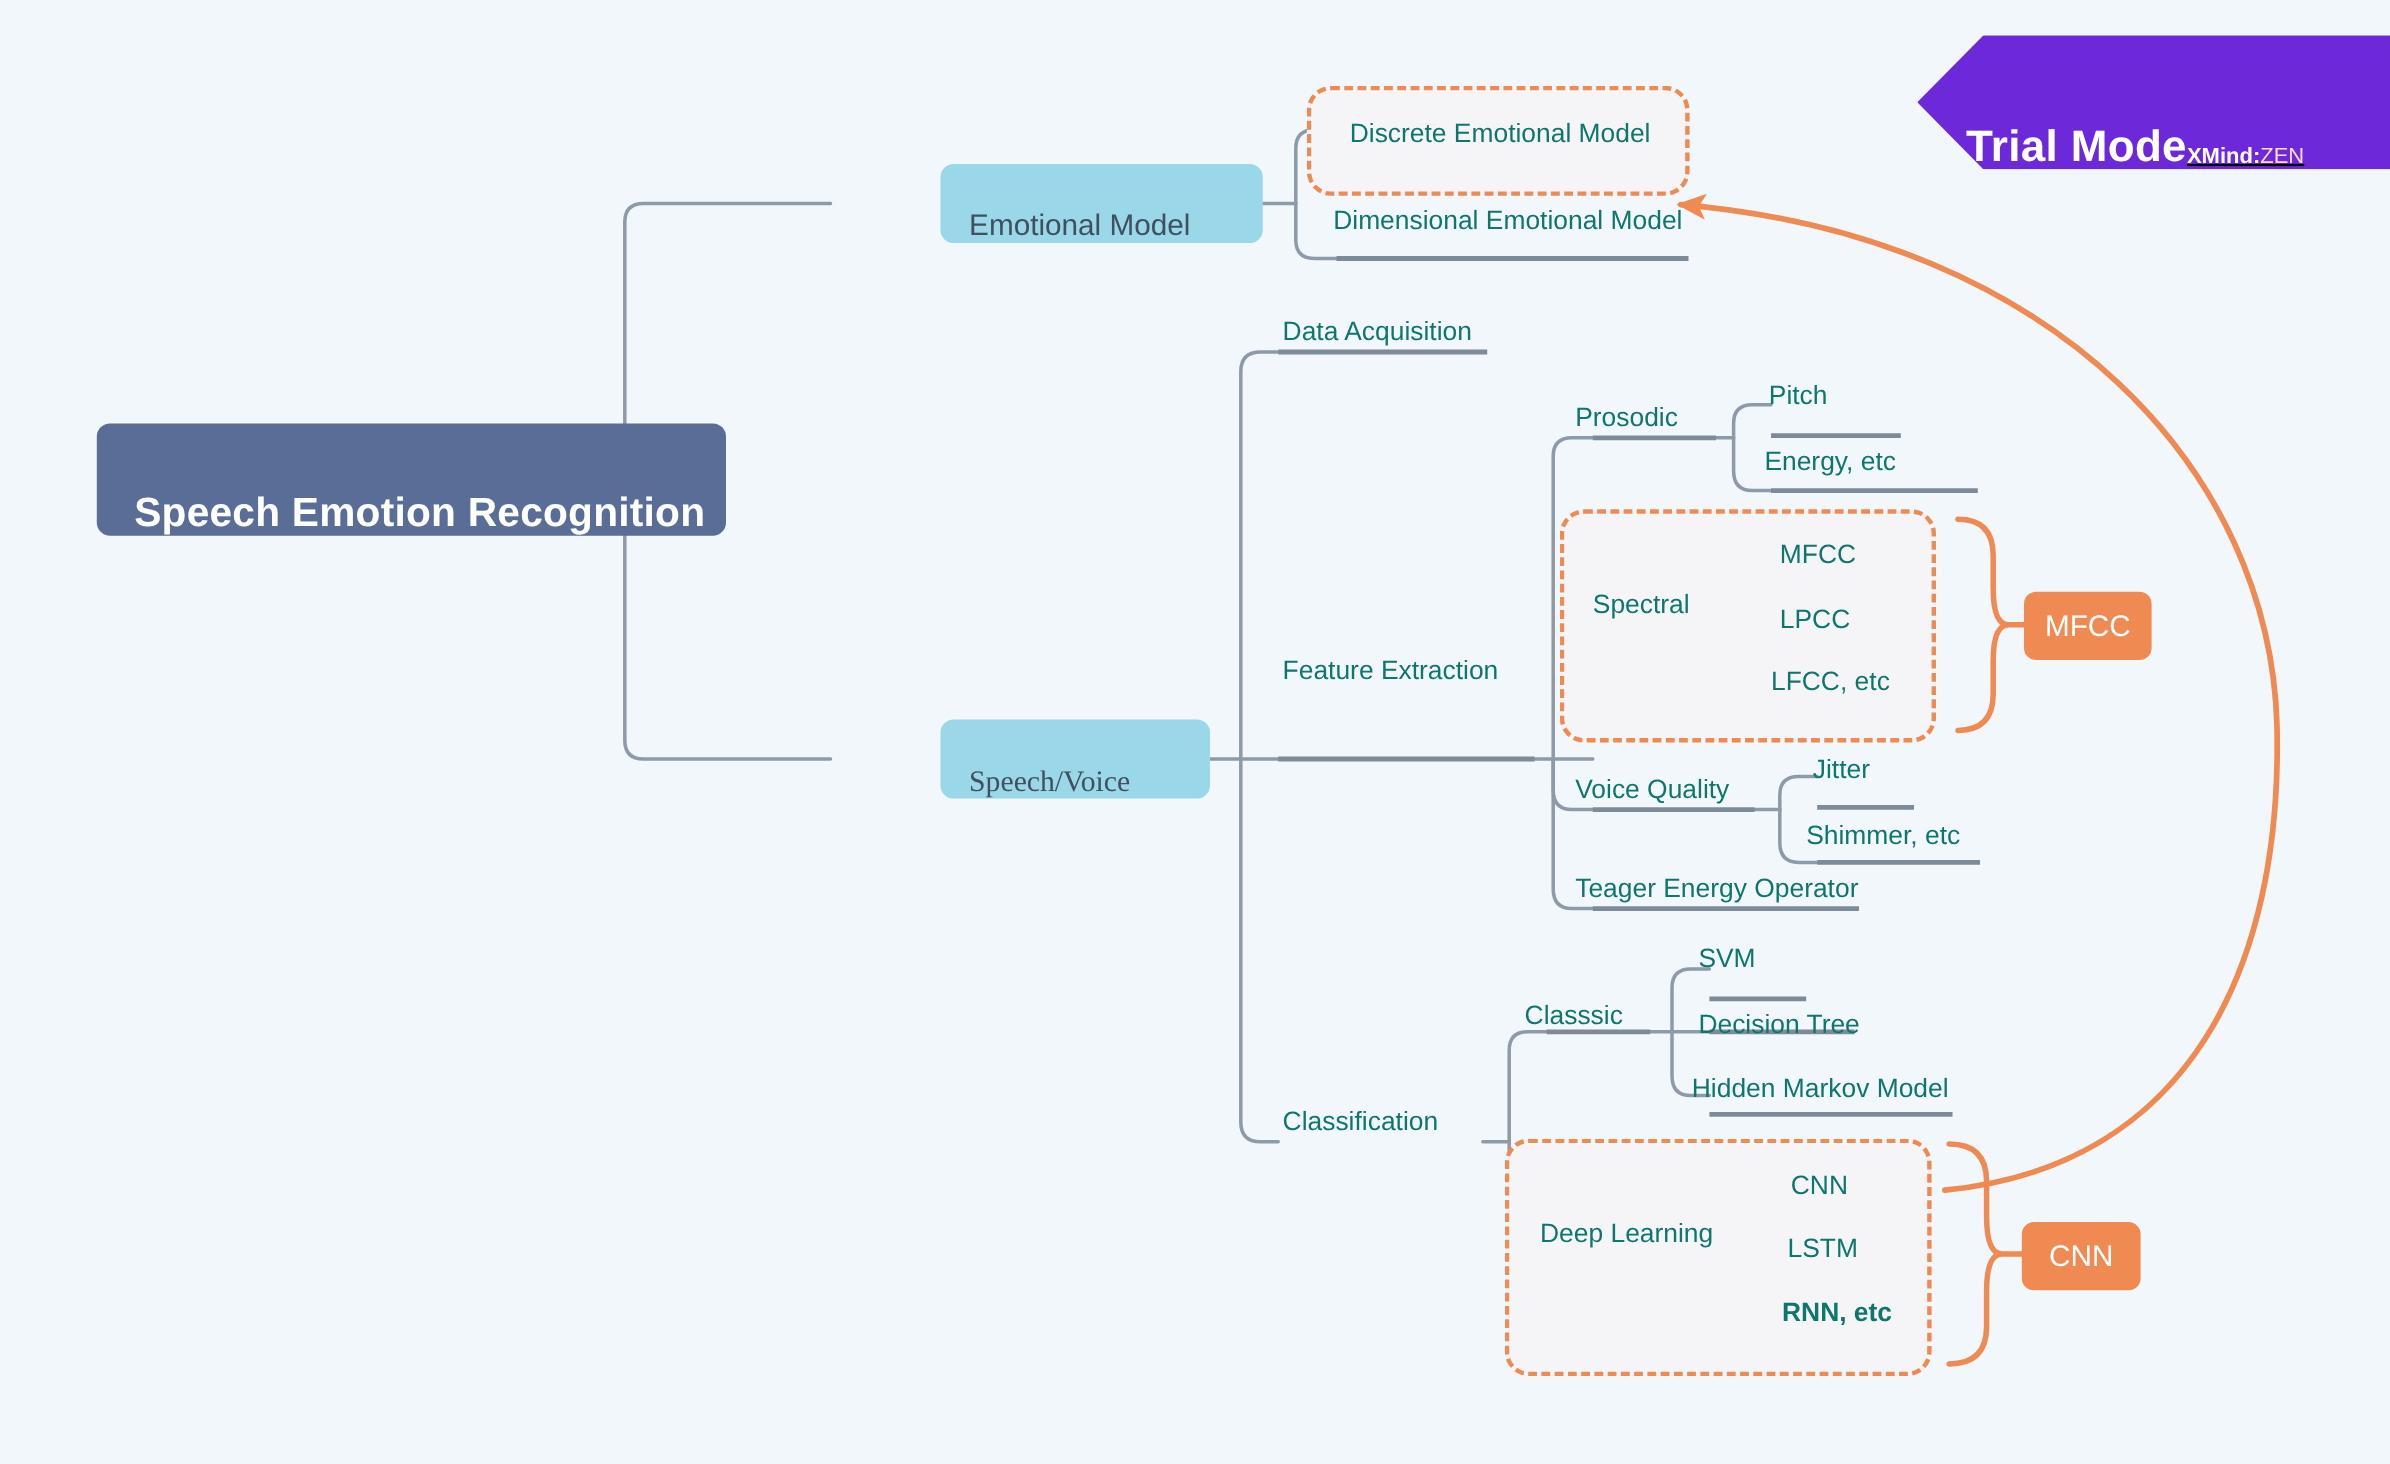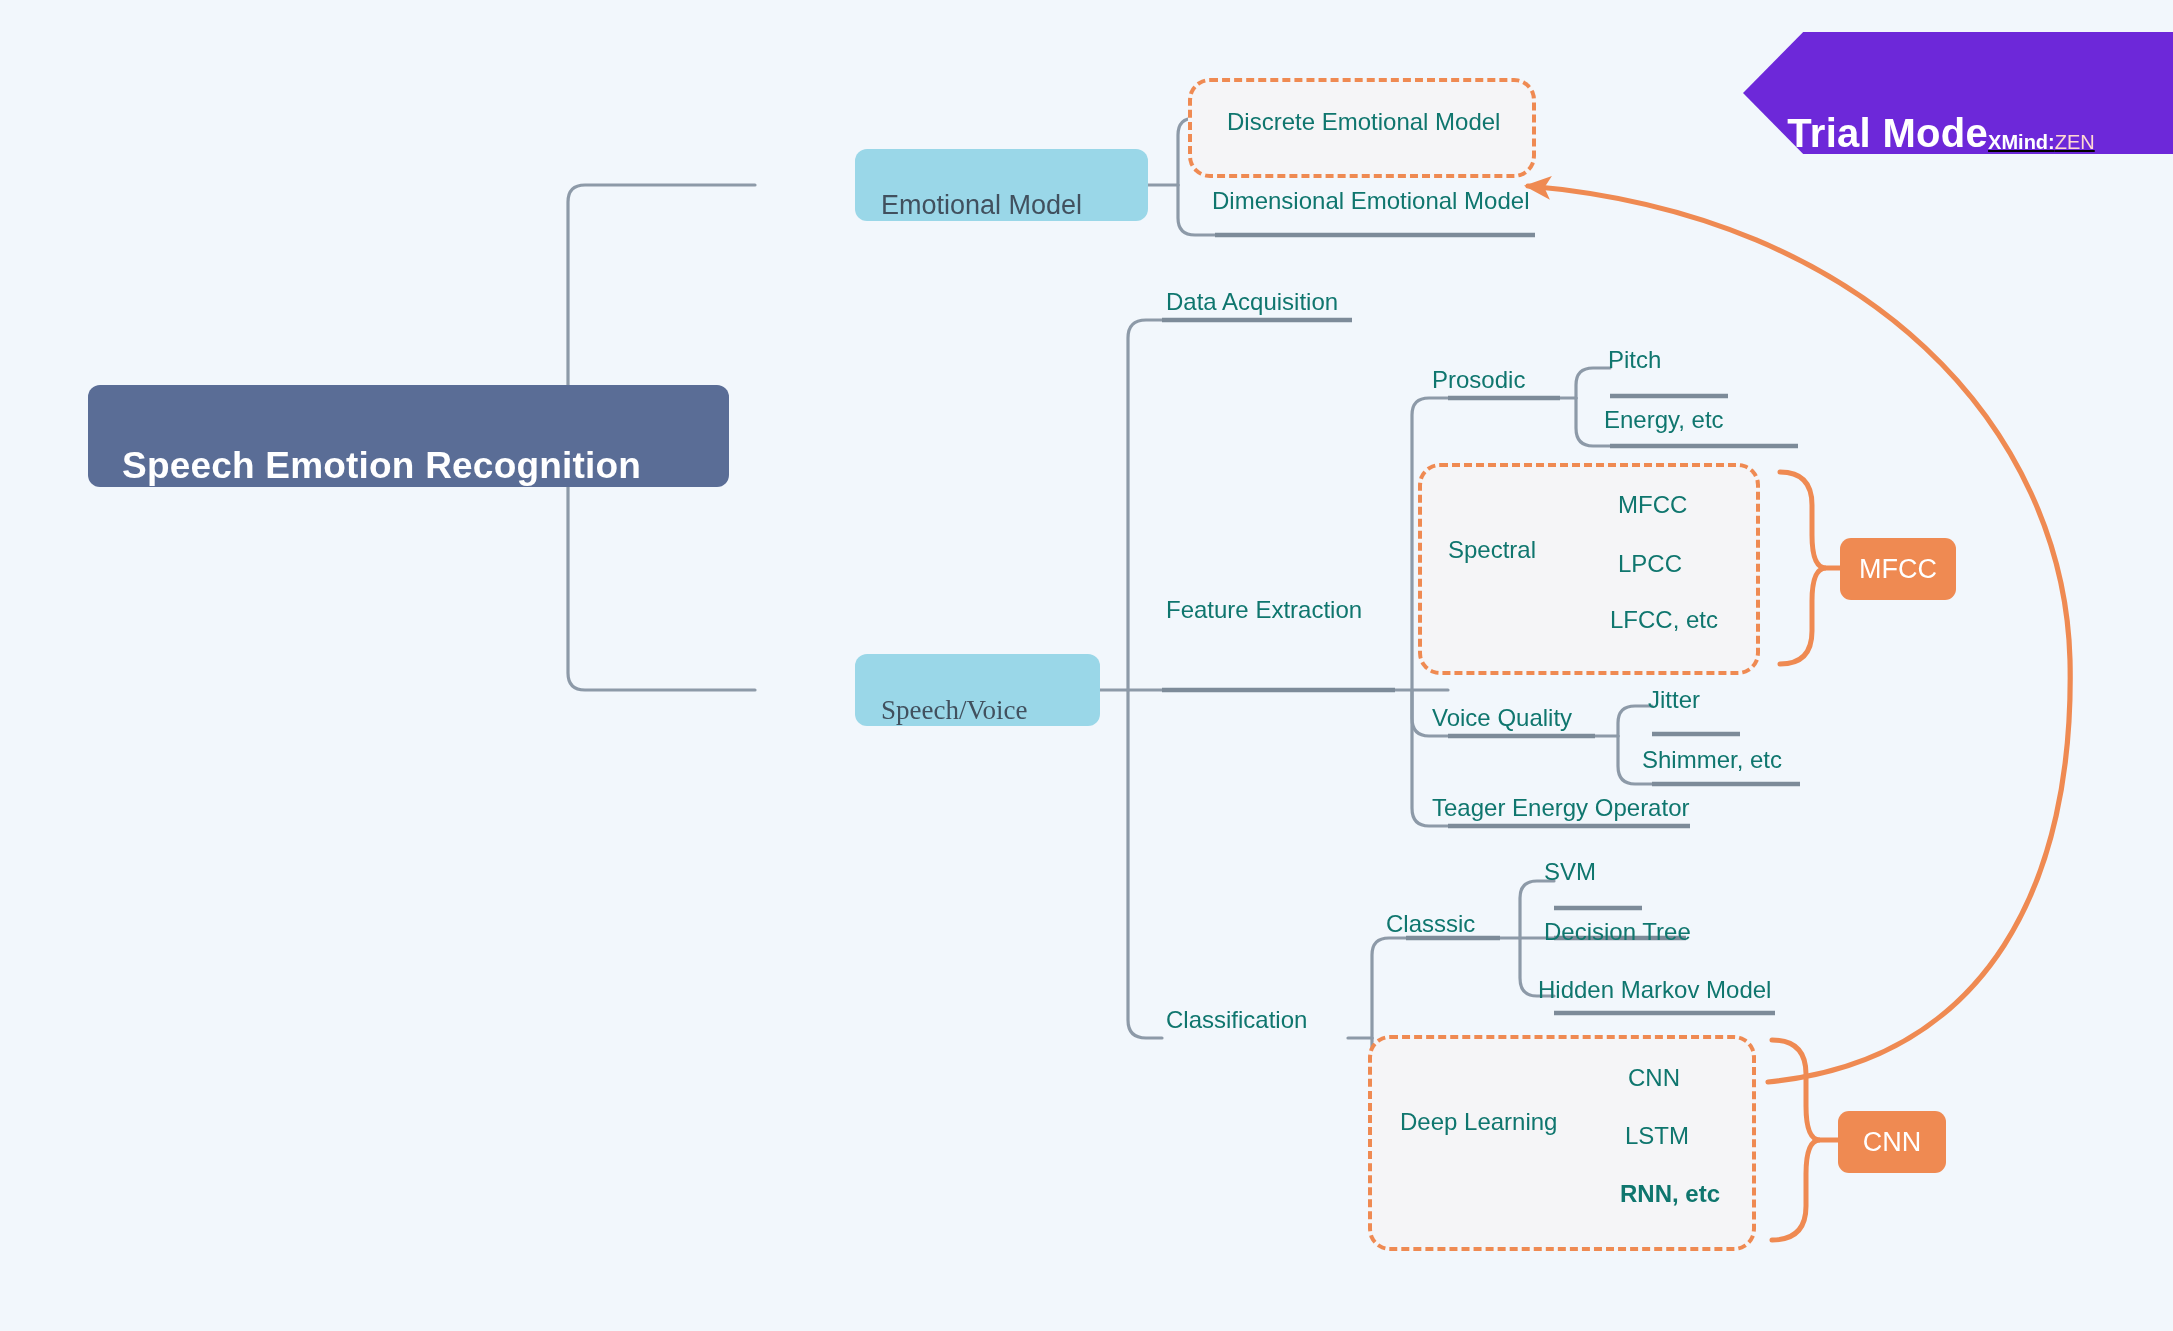--- a/index.html
+++ b/index.html
@@ -223,21 +223,21 @@
 
     <path d="M 1768 1082 C 1990 1060 2075 880 2070 660 C 2064 430 1870 215 1528 186" fill="none" stroke="#ef8a52" stroke-width="5.2" stroke-linecap="round" marker-end="url(#arrowhead)"></path>
   </svg>
 
   <div class="boundary" style="left:1188px; top:78px; width:348px; height:100px;"></div>
 
   <div class="boundary" style="left:1418px; top:463px; width:342px; height:212px;"></div>
 
   <div class="boundary" style="left:1368px; top:1035px; width:388px; height:216px;"></div>
 
-  <div class="node root-node" style="left:88px; top:385px; width:641px; height:102px;">
+  <div class="node root-node" style="left:88px; top:385px; width:572px; height:102px;">
     <span>Speech Emotion Recognition</span>
   </div>
 
   <div class="node branch-node" style="left:855px; top:149px; width:293px; height:72px;">
     <span>Emotional Model</span>
   </div>
 
   <div class="node branch-node" style="left:855px; top:654px; width:245px; height:72px;font-family:Liberation Serif, serif;">
     <span>Speech/Voice</span>
   </div>

